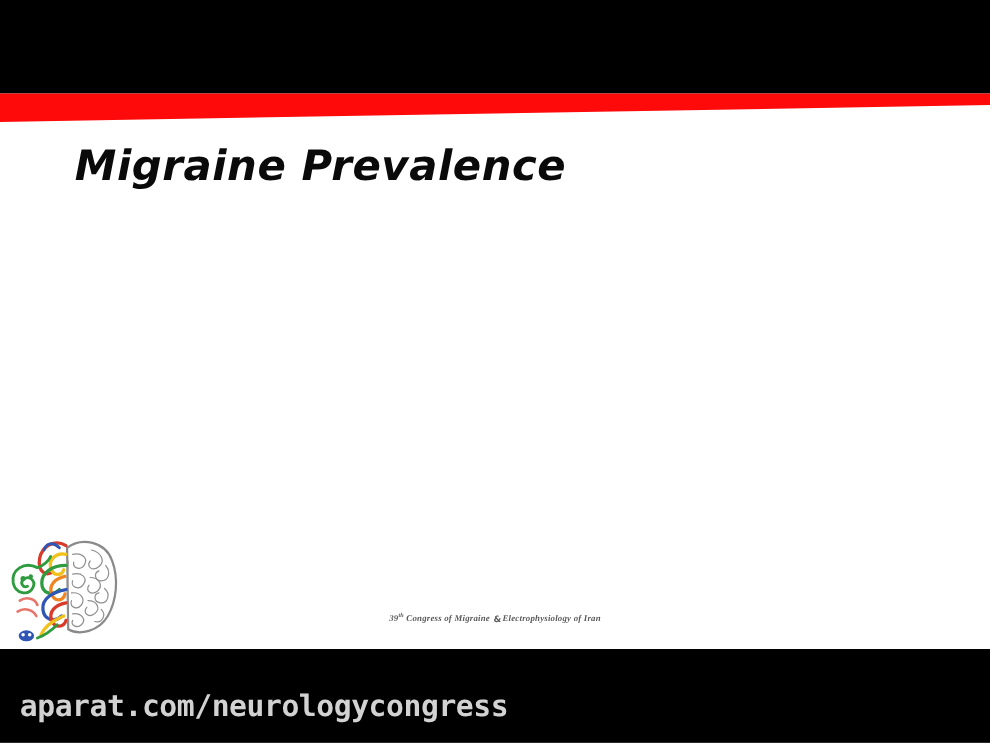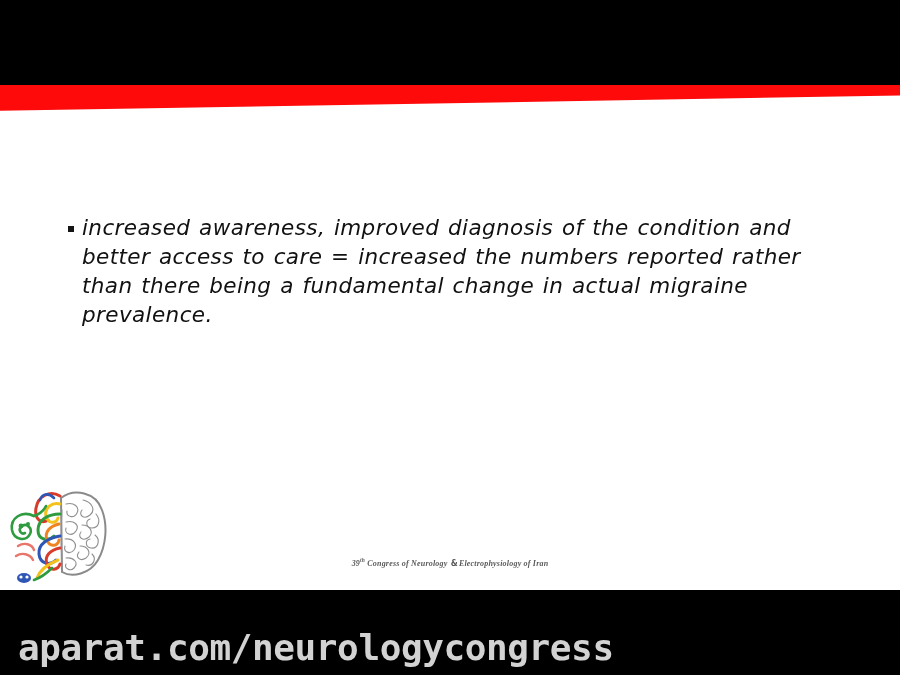--- a/index.html
+++ b/index.html
@@ -135,48 +135,41 @@
     font-style: normal;
     padding: 0 1px;
   }
 
   
   #watermark-url {
     position: absolute;
     left: 18px;
     top: 627px;
     font-family: "DejaVu Sans Mono", monospace;
-    font-size: 36px;
+    font-size: 27px;
     font-weight: bold;
     color: #d2d2d2;
     letter-spacing: -0.4px;
     white-space: nowrap;
     text-align: right;
   }
 </style>
 </head>
 <body>
 
 <div id="screen">
 
   <div id="letterbox-top" class="letterbox"></div>
 
   <div id="slide">
 
     <div id="red-stripe"></div>
 
-
-    <div id="body-block">
-      <div class="bullet-row">
-        <span class="bullet-marker">
-            <i></i>
-          </span>
-        <span class="bullet-text">increased awareness, improved diagnosis of the condition and better access to care = increased the numbers reported rather than there being a fundamental change in actual migraine prevalence.</span>
-      </div>
-    </div>
+    <div id="slide-title">Migraine Prevalence</div>
+
 
     <div id="congress-logo">
       <svg width="110" height="105" viewBox="0 0 110 105" xmlns="http://www.w3.org/2000/svg" aria-hidden="true">
 
         <g>
           <path d="M57 18 C70 8, 92 12, 98 30 C104 46, 102 66, 94 80 C86 94, 68 98, 58 92 Z" fill="#ffffff" stroke="#8a8a8a" stroke-width="2"></path>
           <g stroke="#909090" stroke-width="1.1" fill="none" stroke-linecap="round">
             <path d="M62 24 C70 22, 76 27, 73 33 C70 39, 62 37, 63 31"></path>
             <path d="M79 20 C88 22, 92 30, 86 35 C80 40, 74 35, 78 30"></path>
             <path d="M92 34 C97 40, 95 48, 88 48 C82 48, 81 41, 86 39"></path>
@@ -211,21 +204,21 @@
           <circle cx="17" cy="97" r="1.6" fill="#ffffff" stroke="none"></circle>
           <circle cx="23" cy="97" r="1.6" fill="#ffffff" stroke="none"></circle>
 
           <path d="M14 66 C20 62, 28 64, 30 70" stroke="#e8756a" stroke-width="2.4"></path>
           <path d="M12 76 C18 72, 26 74, 29 80" stroke="#e8756a" stroke-width="2.4"></path>
         </g>
       </svg>
     </div>
 
     <div id="footer-credit">
-      <span>39</span><sup>th</sup><span> Congress of  Neurology </span><span class="sep-box">&amp;</span><span>Electrophysiology of Iran</span>
+      <span>39</span><sup>th</sup><span> Congress of  Migraine </span><span class="sep-box">&amp;</span><span>Electrophysiology of Iran</span>
     </div>
 
   </div>
 
   <div id="letterbox-bottom" class="letterbox"></div>
 
   <div id="watermark-url">aparat.com/neurologycongress</div>
 
 </div>
 

